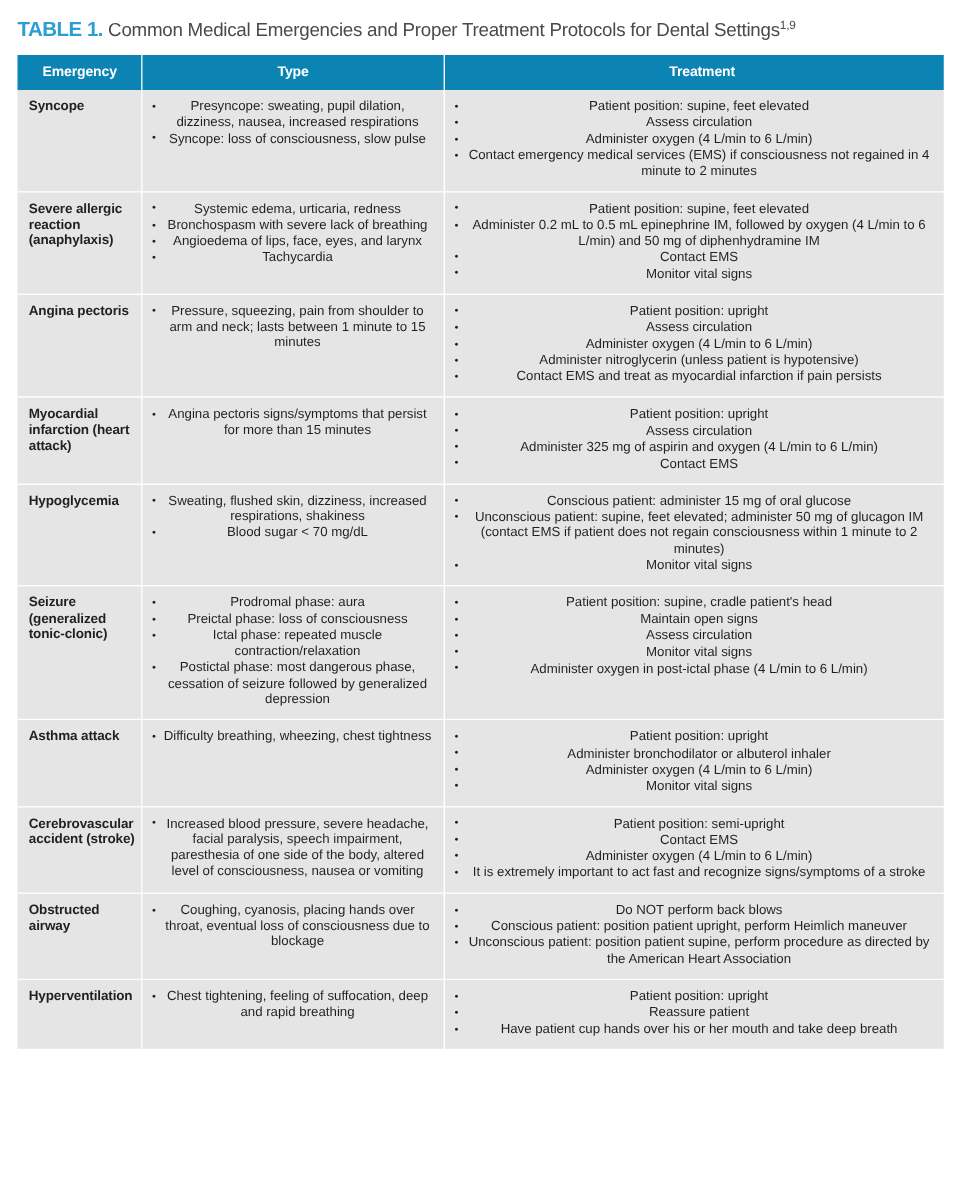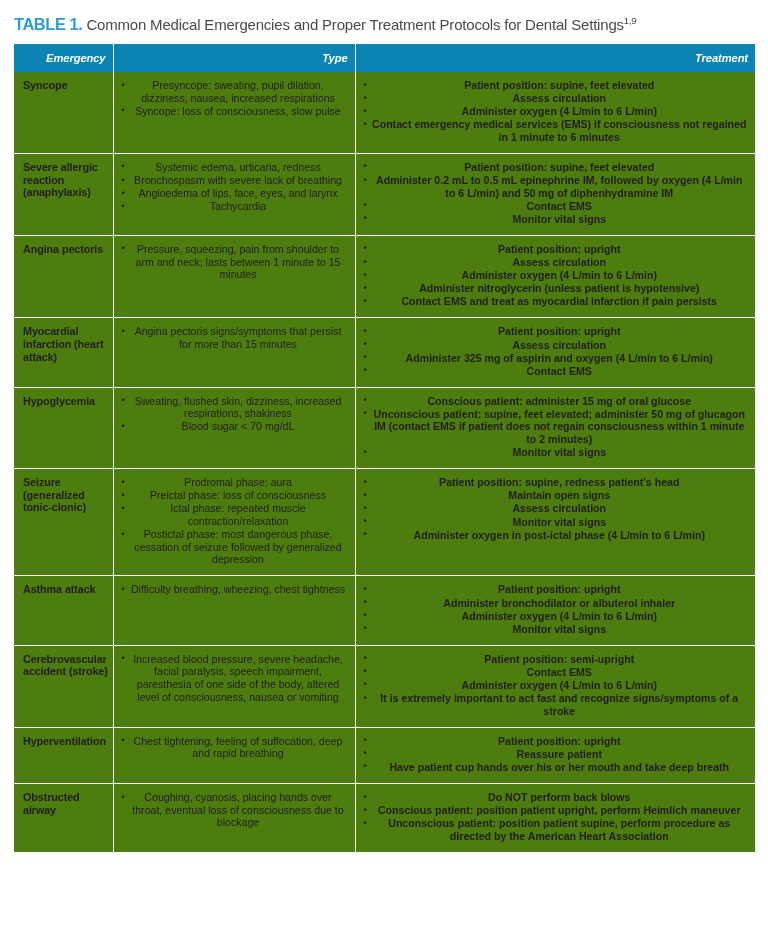--- a/index.html
+++ b/index.html
@@ -62,41 +62,40 @@
 
   .emergency-table col.c-emergency { width: 99px; }
   .emergency-table col.c-type      { width: 242px; }
   .emergency-table col.c-treatment { width: 400px; }
 
   thead th {
     background: #0b84b4;
     color: #ffffff;
     font-size: 11.2px;
     font-weight: bold;
-    text-align: right;
+    text-align: center;
     padding: 5px 7px 6px 8px;
     letter-spacing: -0.1px;
     border-right: 1.5px solid #ffffff;
     vertical-align: middle;
     height: 17px;
-    font-style: italic;
   }
   thead th:last-child { border-right: none; padding-left: 20px; }
 
   tbody td {
-    background: #4d7c0f;
+    background: #e5e5e5;
     vertical-align: top;
     padding: 7px 8px 9px 8px;
     border-right: 1.5px solid #ffffff;
     border-bottom: 1.5px solid #ffffff;
     font-size: 10.6px;
     line-height: 12.6px;
     color: #231f20;
   }
-  tbody td:last-child { border-right: none; font-weight: bold; }
+  tbody td:last-child { border-right: none; }
 
   td.cell-emergency {
     font-weight: bold;
     font-size: 10.8px;
     line-height: 12.6px;
     letter-spacing: -0.1px;
     padding-left: 9px;
     padding-right: 4px;
   }
 
@@ -151,21 +150,21 @@
             <ul class="bullets">
               <li>Presyncope: sweating, pupil dilation, dizziness, nausea, increased respirations</li>
               <li>Syncope: loss of consciousness, slow pulse</li>
             </ul>
           </td>
           <td class="cell-treatment">
             <ul class="bullets">
               <li>Patient position: supine, feet elevated</li>
               <li>Assess circulation</li>
               <li>Administer oxygen (4 L/min to 6 L/min)</li>
-              <li>Contact emergency medical services (EMS) if consciousness not regained in 1 minute to 6 minutes</li>
+              <li>Contact emergency medical services (EMS) if consciousness not regained in 4 minute to 2 minutes</li>
             </ul>
           </td>
         </tr>
         <tr>
           <td class="cell-emergency">Severe allergic reaction (anaphylaxis)</td>
           <td class="cell-type">
             <ul class="bullets">
               <li>Systemic edema, urticaria, redness</li>
               <li>Bronchospasm with severe lack of breathing</li>
               <li>Angioedema of lips, face, eyes, and larynx</li>
@@ -235,21 +234,21 @@
           <td class="cell-type">
             <ul class="bullets">
               <li>Prodromal phase: aura</li>
               <li>Preictal phase: loss of consciousness</li>
               <li>Ictal phase: repeated muscle contraction/relaxation</li>
               <li>Postictal phase: most dangerous phase, cessation of seizure followed by generalized depression</li>
             </ul>
           </td>
           <td class="cell-treatment">
             <ul class="bullets">
-              <li>Patient position: supine, redness patient's head</li>
+              <li>Patient position: supine, cradle patient's head</li>
               <li>Maintain open signs</li>
               <li>Assess circulation</li>
               <li>Monitor vital signs</li>
               <li>Administer oxygen in post-ictal phase (4 L/min to 6 L/min)</li>
             </ul>
           </td>
         </tr>
         <tr>
           <td class="cell-emergency">Asthma attack</td>
           <td class="cell-type">
@@ -276,45 +275,45 @@
           <td class="cell-treatment">
             <ul class="bullets">
               <li>Patient position: semi-upright</li>
               <li>Contact EMS</li>
               <li>Administer oxygen (4 L/min to 6 L/min)</li>
               <li>It is extremely important to act fast and recognize signs/symptoms of a stroke</li>
             </ul>
           </td>
         </tr>
         <tr>
+          <td class="cell-emergency">Obstructed airway</td>
+          <td class="cell-type">
+            <ul class="bullets">
+              <li>Coughing, cyanosis, placing hands over throat, eventual loss of consciousness due to blockage</li>
+            </ul>
+          </td>
+          <td class="cell-treatment">
+            <ul class="bullets">
+              <li>Do NOT perform back blows</li>
+              <li>Conscious patient: position patient upright, perform Heimlich maneuver</li>
+              <li>Unconscious patient: position patient supine, perform procedure as directed by the American Heart Association</li>
+            </ul>
+          </td>
+        </tr>
+        <tr>
           <td class="cell-emergency">Hyperventilation</td>
           <td class="cell-type">
             <ul class="bullets">
               <li>Chest tightening, feeling of suffocation, deep and rapid breathing</li>
             </ul>
           </td>
           <td class="cell-treatment">
             <ul class="bullets">
               <li>Patient position: upright</li>
               <li>Reassure patient</li>
               <li>Have patient cup hands over his or her mouth and take deep breath</li>
             </ul>
           </td>
         </tr>
-        <tr>
-          <td class="cell-emergency">Obstructed airway</td>
-          <td class="cell-type">
-            <ul class="bullets">
-              <li>Coughing, cyanosis, placing hands over throat, eventual loss of consciousness due to blockage</li>
-            </ul>
-          </td>
-          <td class="cell-treatment">
-            <ul class="bullets">
-              <li>Do NOT perform back blows</li>
-              <li>Conscious patient: position patient upright, perform Heimlich maneuver</li>
-              <li>Unconscious patient: position patient supine, perform procedure as directed by the American Heart Association</li>
-            </ul>
-          </td>
-        </tr>
       </tbody>
   </table>
 
 </div>
 
 </body></html>

